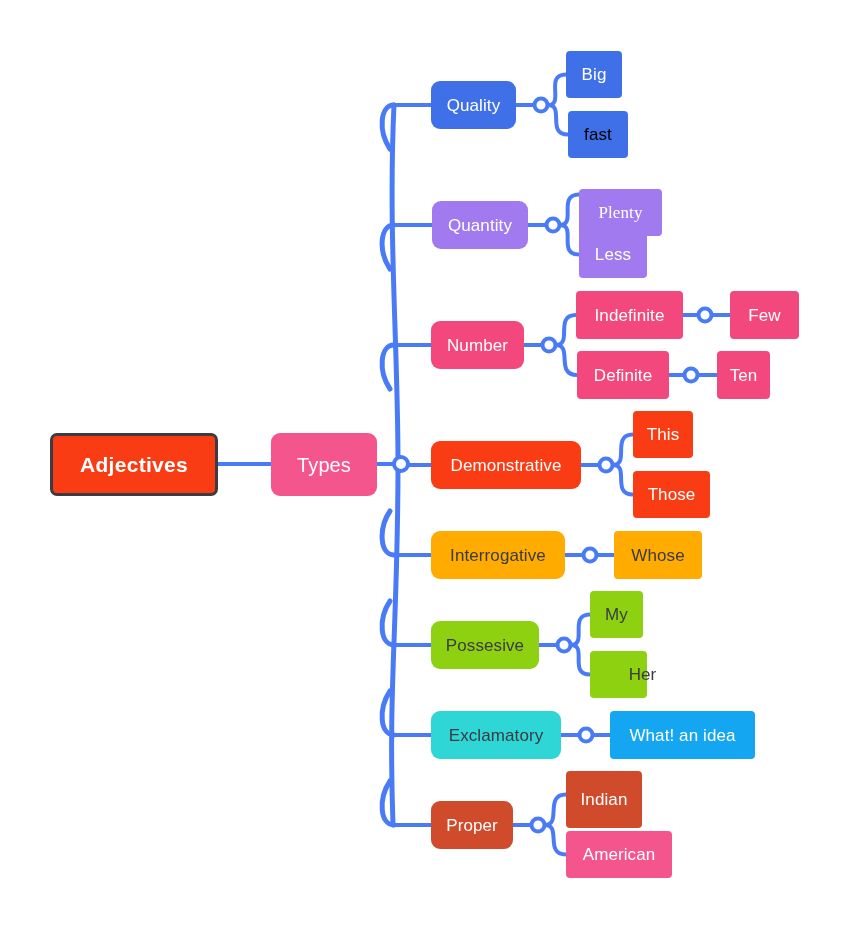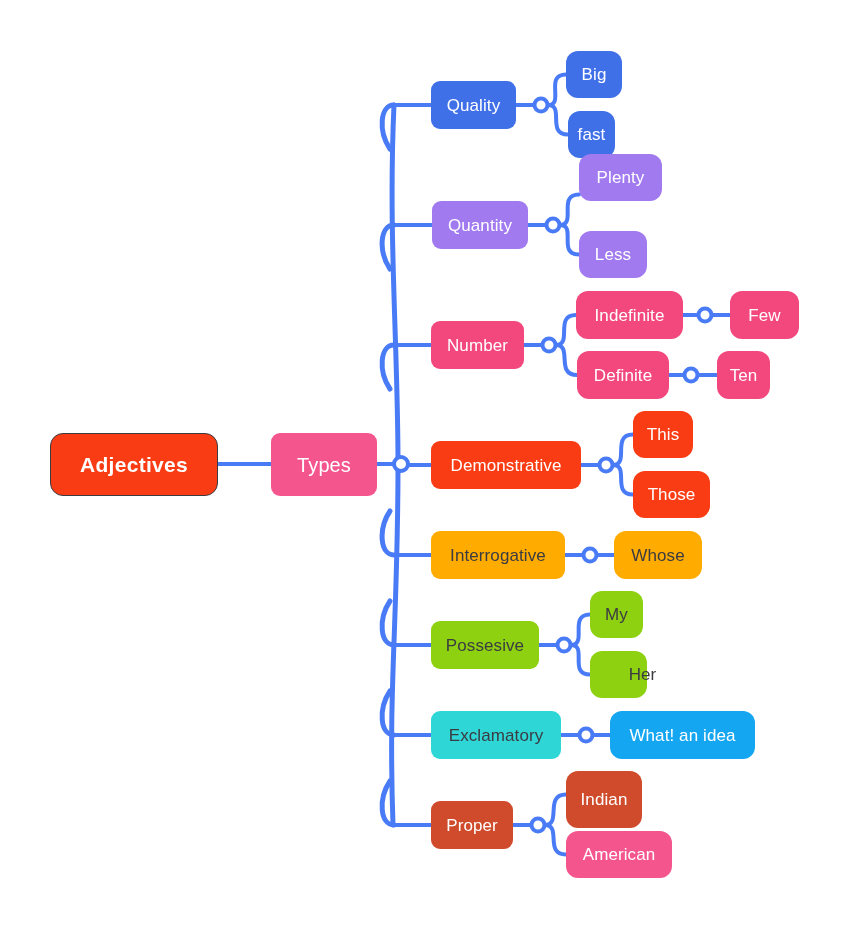--- a/index.html
+++ b/index.html
@@ -33,30 +33,30 @@
     box-sizing: border-box;
     display: flex;
     align-items: center;
     justify-content: center;
     border-radius: 10px;
     white-space: nowrap;
     line-height: 1;
     letter-spacing: 0.1px;
   }
   .node.root {
-    border-radius: 13px;
-    border: 1px solid #fca5a5;
+    border-radius: 7px;
+    border: 3px solid #fca5a5;
     font-weight: bold;
     letter-spacing: 0.3px;
   }
   .node.lvl1 {
     border-radius: 9px;
   }
   .node.lvl2, .node.lvl3 {
-    border-radius: 12px;
+    border-radius: 4px;
   }
 </style>
 </head>
 <body>
 
 <div id="map">
   <svg class="links" id="links" viewBox="0 0 846 930">
       <path d="M218 464 L271 464" fill="none" stroke="#4a7bf7" stroke-width="4" stroke-linecap="round"></path>
       <path d="M377 464 L401 464" fill="none" stroke="#4a7bf7" stroke-width="4" stroke-linecap="round"></path>
       <path d="M394 105 C388 235 398 344 398 464 C398 624 388 685 393 825" fill="none" stroke="#4a7bf7" stroke-width="5" stroke-linecap="round"></path>
@@ -119,27 +119,27 @@
       </div>
       <div class="node lvl1" style="left: 271px; top: 433px; width: 106px; height: 63px; background: rgb(244, 85, 140); color: rgb(255, 255, 255); font-size: 20px;">
         <span>Types</span>
       </div>
       <div class="node lvl1" style="left: 431px; top: 81px; width: 85px; height: 48px; background: rgb(64, 112, 232); color: rgb(255, 255, 255); font-size: 17px;">
         <span>Quality</span>
       </div>
       <div class="node lvl2" style="left: 566px; top: 51px; width: 56px; height: 47px; background: rgb(64, 112, 232); color: rgb(255, 255, 255); font-size: 17px;">
         <span>Big</span>
       </div>
-      <div class="node lvl2" style="left: 568px; top: 111px; width: 47px; height: 47px; background: rgb(64, 112, 232); color: #ffffff; font-size: 17px;">
+      <div class="node lvl2" style="left: 568px; top: 111px; width: 60px; height: 47px; background: rgb(64, 112, 232); color: #000000; font-size: 17px;">
         <span>fast</span>
       </div>
       <div class="node lvl1" style="left: 432px; top: 201px; width: 96px; height: 48px; background: rgb(160, 122, 238); color: rgb(255, 255, 255); font-size: 17px;">
         <span>Quantity</span>
       </div>
-      <div class="node lvl2" style="left: 579px; top: 154px; width: 83px; height: 47px; background: rgb(160, 122, 238); color: rgb(255, 255, 255); font-size: 17px;">
+      <div class="node lvl2" style="left: 579px; top: 189px; width: 83px; height: 47px; background: rgb(160, 122, 238); color: rgb(255, 255, 255); font-size: 17px; font-family: Liberation Serif, serif;">
         <span>Plenty</span>
       </div>
       <div class="node lvl2" style="left: 579px; top: 231px; width: 68px; height: 47px; background: rgb(160, 122, 238); color: rgb(255, 255, 255); font-size: 17px;">
         <span>Less</span>
       </div>
       <div class="node lvl1" style="left: 431px; top: 321px; width: 93px; height: 48px; background: rgb(242, 72, 126); color: rgb(255, 255, 255); font-size: 17px;">
         <span>Number</span>
       </div>
       <div class="node lvl2" style="left: 576px; top: 291px; width: 107px; height: 48px; background: rgb(242, 72, 126); color: rgb(255, 255, 255); font-size: 17px;">
         <span>Indefinite</span>

